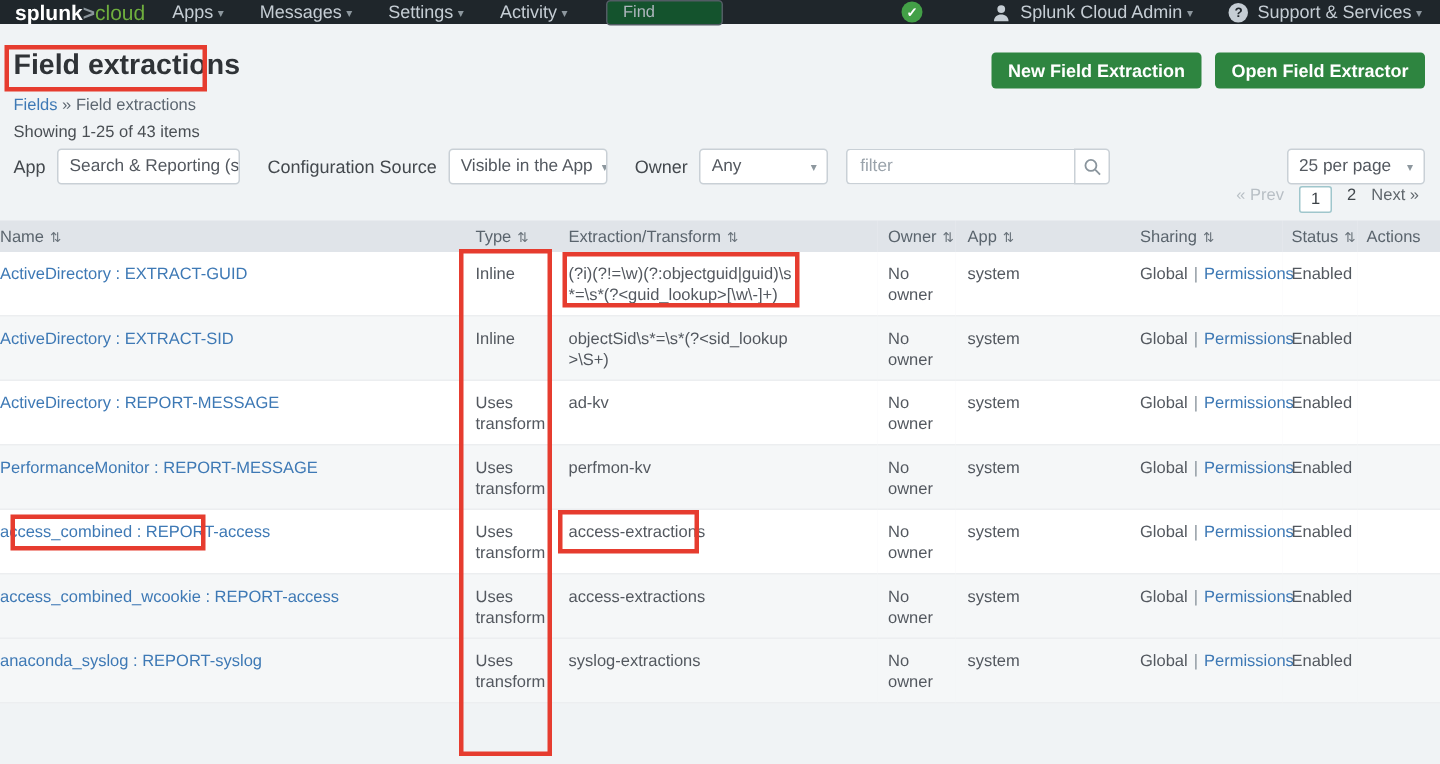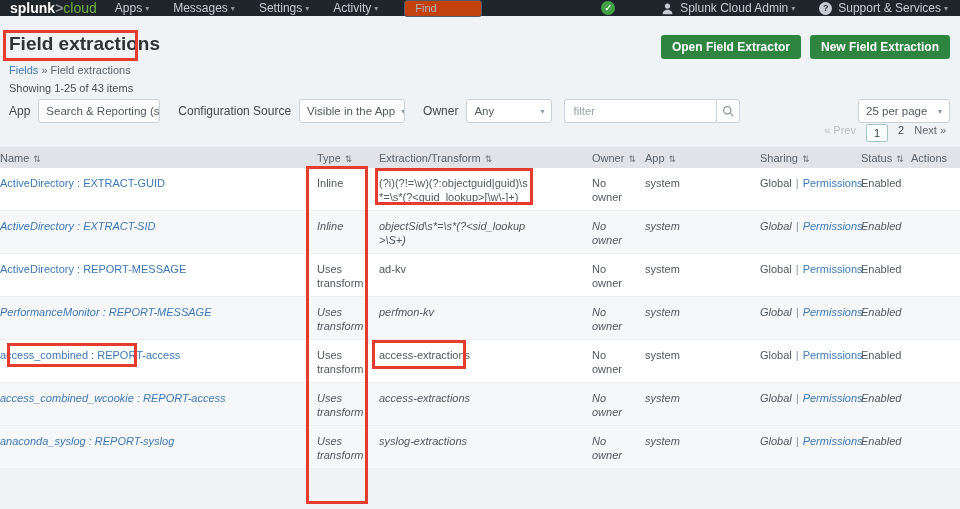--- a/index.html
+++ b/index.html
@@ -12,21 +12,21 @@
   
   .topnav { position:absolute; top:0; left:0; width:960px; height:16px;
     background:#1f262b; display:flex; align-items:center; color:#c5cdd4; font-size:12px; }
   .logo { margin-left:10px; font-size:14px; white-space:nowrap; }
   .logo .brand { color:#ffffff; font-weight:bold; }
   .logo .gt { color:#8b959c; font-weight:bold; }
   .logo .product { color:#6fae3e; }
   .nav-menus { display:flex; gap:24px; margin-left:18px; }
   .nav-item { cursor:pointer; white-space:nowrap; }
   .caret { font-size:8px; color:#8d979e; margin-left:3px; vertical-align:1px; }
-  .find-box { margin-left:26px; width:78px; height:17px; background:#c2410c;
+  .find-box { margin-left:26px; width:78px; height:17px; background:#14532d;
     border:1px solid #525c64; border-radius:3px; color:#c5cdd4; font-size:11px;
     padding:0 10px; outline:none; }
   .find-box::placeholder { color:#aeb6bd; }
   .nav-right { margin-left:auto; display:flex; align-items:center; margin-right:12px; }
   .status-ok { width:14px; height:14px; border-radius:50%; background:#43a047; color:#fff;
     font-size:9px; line-height:14px; text-align:center; font-weight:bold; }
   .person { margin-left:46px; margin-right:6px; display:inline-flex; }
   .user-label, .support-label { white-space:nowrap; }
   .help-circle { width:13px; height:13px; border-radius:50%; background:#c5cdd4; color:#1f262b;
     font-size:9px; line-height:13px; text-align:center; font-weight:bold; margin:0 6px 0 24px; }
@@ -64,21 +64,21 @@
   .pg-num { color:#42484d; cursor:pointer; }
   .pg-next { color:#5f666c; cursor:pointer; }
   
   .table-wrap { position:absolute; top:147px; left:0; width:960px; }
   table { width:960px; border-collapse:collapse; table-layout:fixed; }
   thead th { background:#e0e4e9; color:#5a646d; text-align:left; font-weight:normal;
     font-size:11px; height:21px; padding:0 8px; white-space:nowrap; }
   .sort-icon { font-size:9px; color:#6b747c; margin-left:4px; }
   tbody td { vertical-align:top; font-size:11px; color:#53585f; line-height:14px;
     padding:8px 8px 6px 8px; height:35px; background:#fff; border-bottom:1px solid #eceef0; }
-  tbody tr.alt td { background:#f5f7f8;font-style:italic; }
+  tbody tr.alt td { background:#f5f7f8; }
   th:nth-child(1), td:nth-child(1) { padding-left:0; }
   th:nth-child(2), td:nth-child(2) { padding-left:11px; padding-right:2px; }
   th:nth-child(3), td:nth-child(3) { padding-left:9px; }
   th:nth-child(4), td:nth-child(4) { padding-left:7px; padding-right:4px; }
   th:nth-child(7), td:nth-child(7) { padding-left:6px; }
   th:nth-child(8), td:nth-child(8) { padding-left:6px; }
   td .regex { display:inline-block; max-width:152px; word-break:break-all; }
   td a.name-link { color:#3e79b5; text-decoration:none; }
   .sep { color:#8a949c; padding:0 4px; }
   
@@ -115,22 +115,22 @@
   </div>
 </div>
 
 <div class="page-title">Field extractions</div>
 <div class="breadcrumb">
   <a class="link" href="#">Fields</a>
   <span>»</span>
   <span>Field extractions</span>
 </div>
 <div class="header-buttons">
+  <button class="btn-green">New Field Extraction</button>
   <button class="btn-green">Open Field Extractor</button>
-  <button class="btn-green">New Field Extraction</button>
 </div>
 <div class="summary">Showing 1-25 of 43 items</div>
 
 <div class="filter-bar">
   <span class="flabel">App</span>
   <span class="dropdown dd-app">
       <span>Search &amp; Reporting (s...</span>
     </span>
   <span class="flabel">Configuration Source</span>
   <span class="dropdown dd-config">

